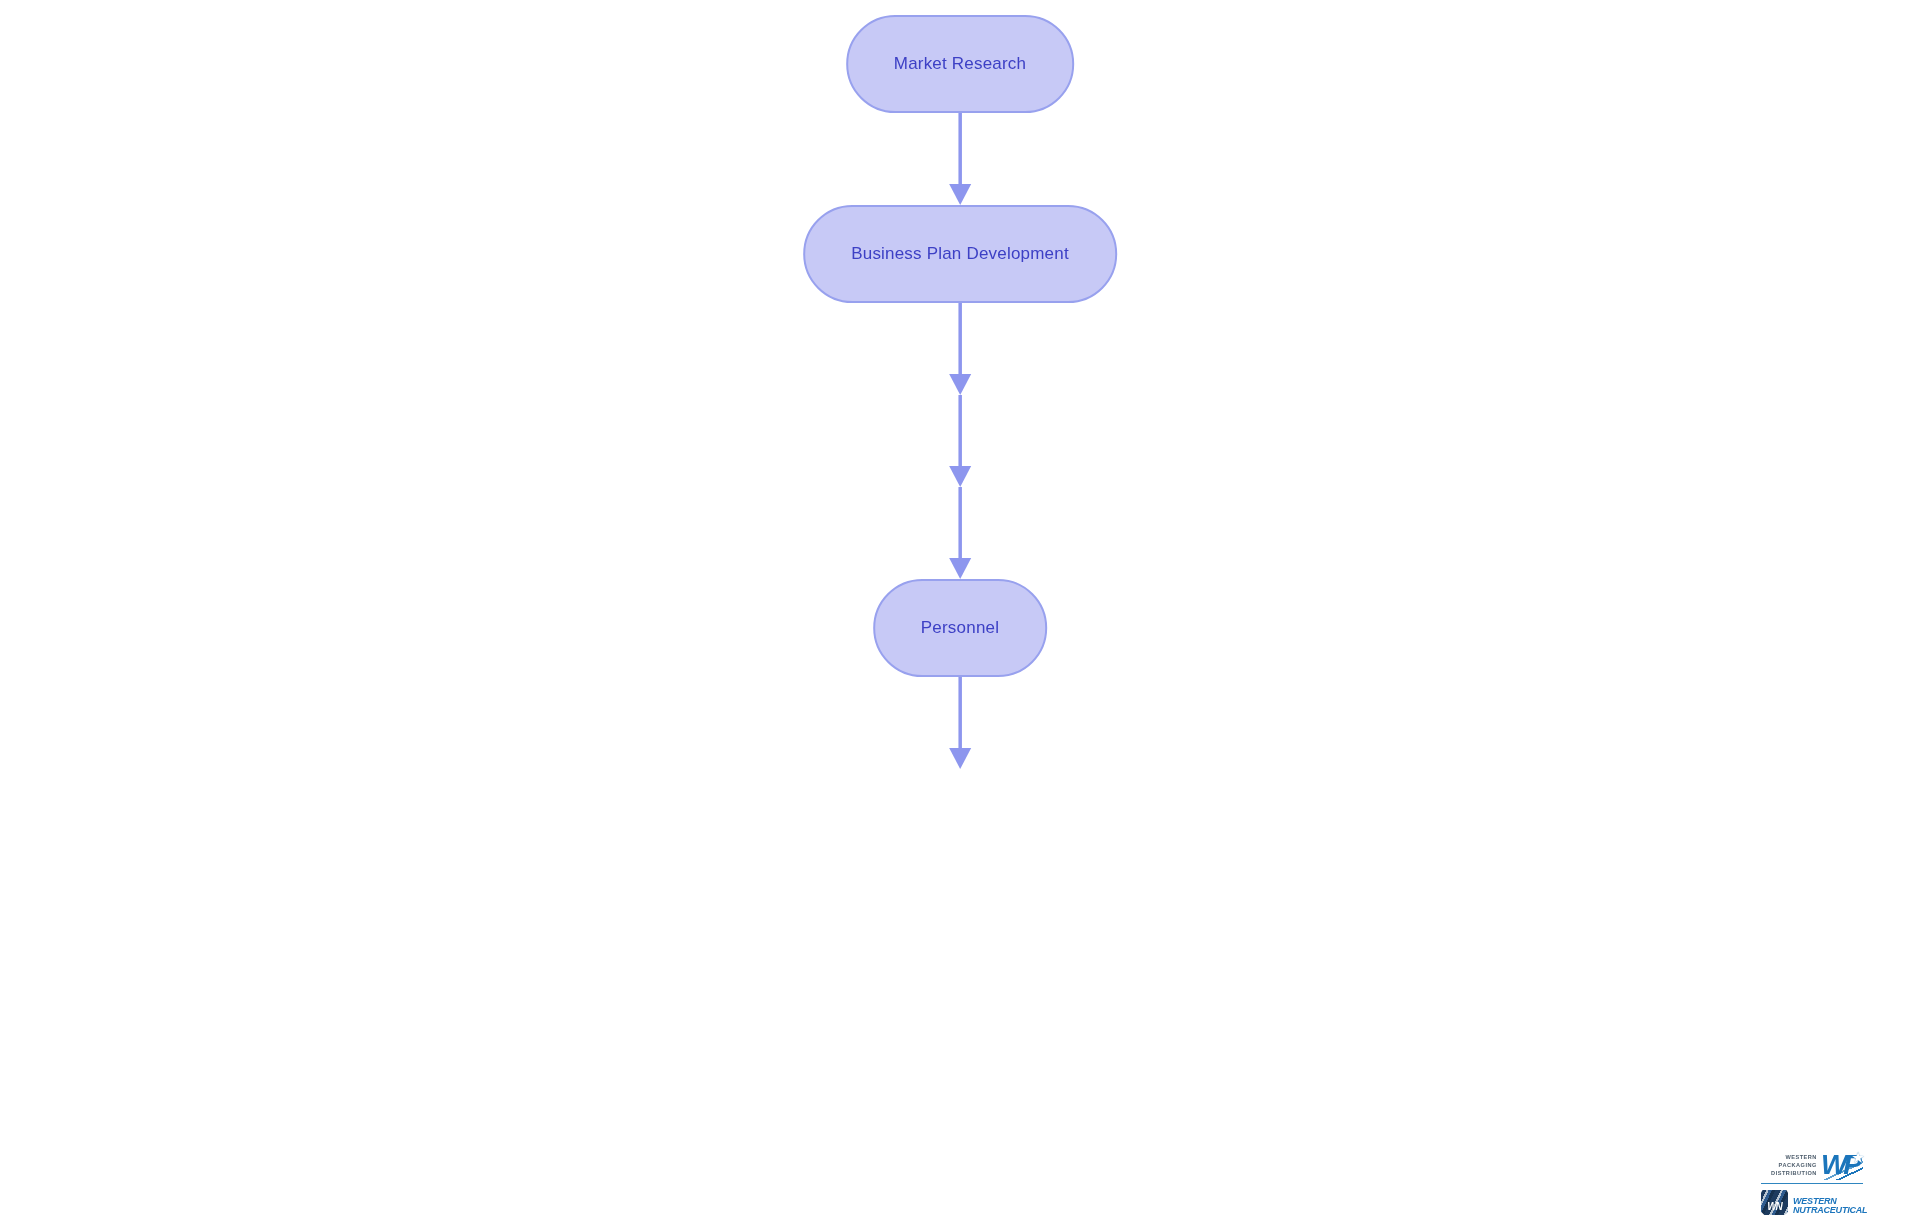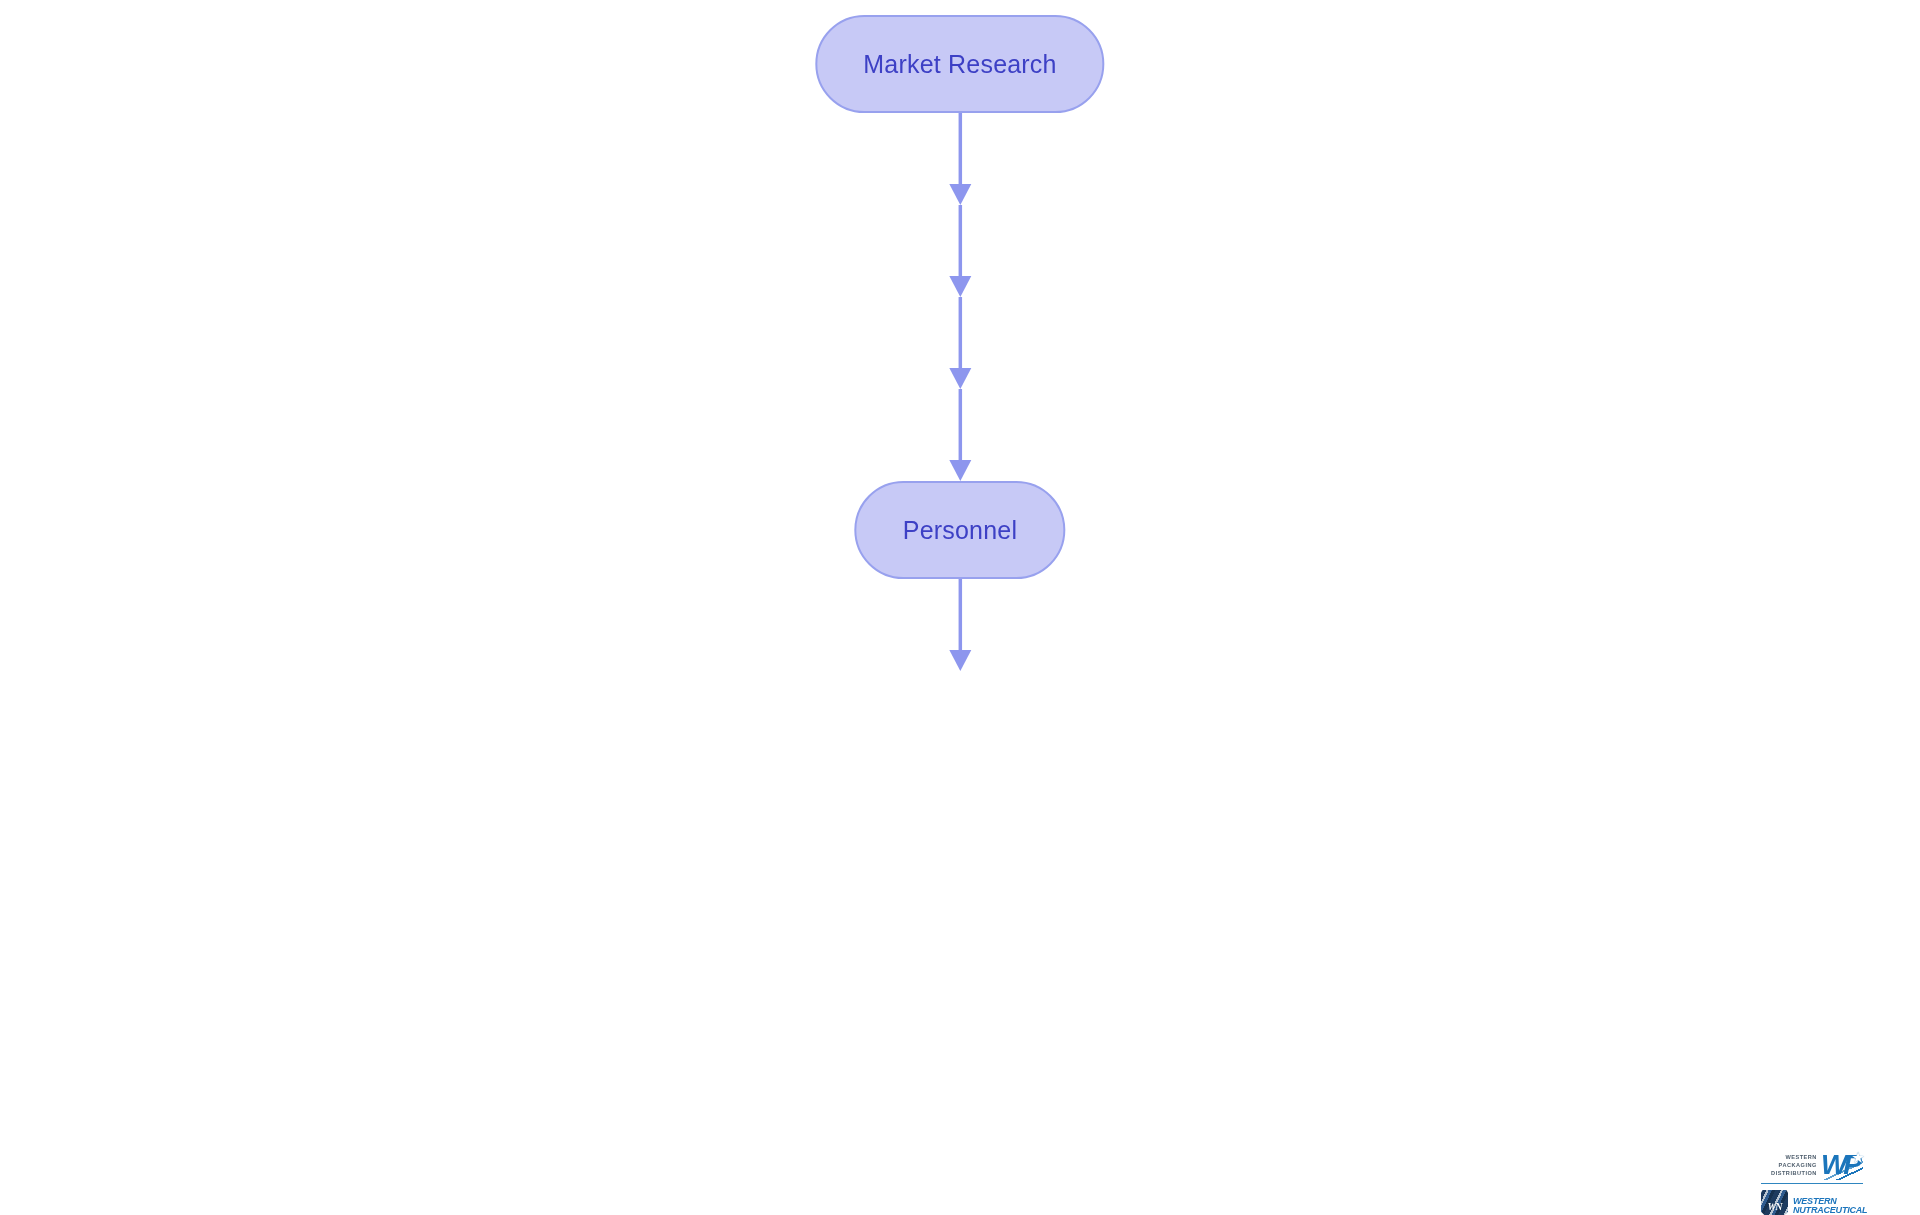--- a/index.html
+++ b/index.html
@@ -24,21 +24,21 @@
     align-items: center;
   }
   .node {
     height: 98px;
     box-sizing: border-box;
     padding: 0 46px;
     border-radius: 49px;
     background: var(--node-fill, #c7c9f6);
     border: 2px solid var(--node-border, #98a1ee);
     color: var(--node-text, #3d40c5);
-    font-size: 25px;
+    font-size: 17px;
     letter-spacing: 0.2px;
     display: flex;
     align-items: center;
     justify-content: flex-end;
     white-space: nowrap;
   }
   .arrow { display: block; flex: 0 0 auto; }
   
   .branding {
     position: absolute;
@@ -103,21 +103,20 @@
   .wn-monogram {
     position: absolute;
     top: 11px; left: 0; right: 0;
     text-align: center;
     color: #ffffff;
     font-style: italic;
     font-weight: 800;
     font-size: 10px;
     letter-spacing: -1px;
     text-shadow: 0 0 1px #16314e;
-    font-family: Liberation Serif, serif;
   }
   .wn-textcol { flex: 1 1 auto; min-width: 0; padding-top: 7px; }
   .wn-title {
     color: #1c75bc;
     font-style: italic;
     font-weight: 700;
     font-size: 9px;
     line-height: 9px;
     letter-spacing: -0.2px;
     text-transform: uppercase;
@@ -144,20 +143,23 @@
 <div class="canvas">
 
   <div class="flow" id="flow">
       <div class="node">
         <span>Market Research</span>
       </div>
       <svg class="arrow" width="26" height="92">
         <line x1="13" y1="0" x2="13" y2="73" stroke="#8d96ee" stroke-width="3.5"></line>
         <polygon points="2,71 24,71 13,92" fill="#8d96ee"></polygon>
       </svg>
+      <div class="node">
+        <span>Business Plan Development</span>
+      </div>
       <svg class="arrow" width="26" height="92">
         <line x1="13" y1="0" x2="13" y2="73" stroke="#8d96ee" stroke-width="3.5"></line>
         <polygon points="2,71 24,71 13,92" fill="#8d96ee"></polygon>
       </svg>
       <svg class="arrow" width="26" height="92">
         <line x1="13" y1="0" x2="13" y2="73" stroke="#8d96ee" stroke-width="3.5"></line>
         <polygon points="2,71 24,71 13,92" fill="#8d96ee"></polygon>
       </svg>
       <svg class="arrow" width="26" height="92">
         <line x1="13" y1="0" x2="13" y2="73" stroke="#8d96ee" stroke-width="3.5"></line>

